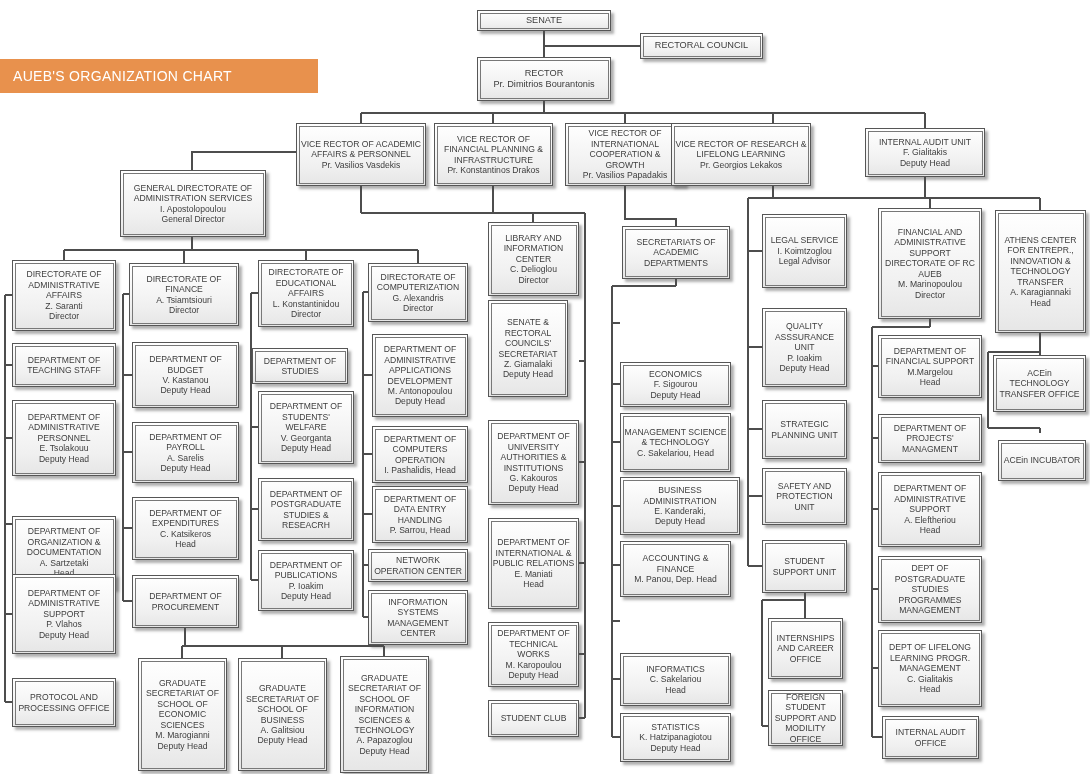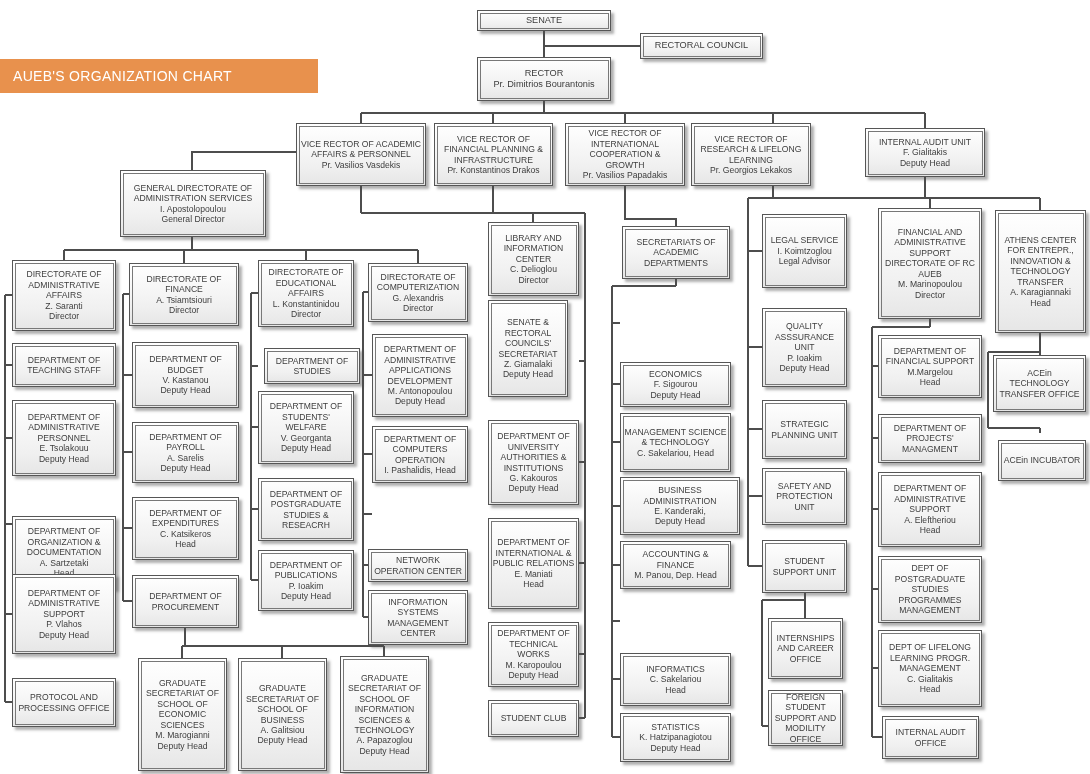--- a/index.html
+++ b/index.html
@@ -62,21 +62,21 @@
   <div class="box lg" style="left:640px;top:33px;width:123px;height:26px">RECTORAL COUNCIL</div>
   <div class="box lg" style="left:477px;top:57px;width:134px;height:44px">RECTOR
 Pr. Dimitrios Bourantonis</div>
 
   <div class="box" style="left:296px;top:123px;width:130px;height:63px">VICE RECTOR OF ACADEMIC AFFAIRS &amp; PERSONNEL
 Pr. Vasilios Vasdekis</div>
   <div class="box" style="left:434px;top:123px;width:119px;height:63px">VICE RECTOR OF FINANCIAL PLANNING &amp; INFRASTRUCTURE
 Pr. Konstantinos Drakos</div>
   <div class="box" style="left:565px;top:123px;width:120px;height:63px">VICE RECTOR OF INTERNATIONAL COOPERATION &amp; GROWTH
 Pr. Vasilios Papadakis</div>
-  <div class="box" style="left:691px;top:123px;width:120px;height:63px">VICE RECTOR OF RESEARCH &amp; LIFELONG LEARNING
+  <div class="box" style="left:671px;top:123px;width:140px;height:63px">VICE RECTOR OF RESEARCH &amp; LIFELONG LEARNING
 Pr. Georgios Lekakos</div>
   <div class="box" style="left:865px;top:128px;width:120px;height:49px">INTERNAL AUDIT UNIT
 F. Gialitakis
 Deputy Head</div>
   <div class="box" style="left:120px;top:170px;width:146px;height:67px">GENERAL DIRECTORATE OF ADMINISTRATION SERVICES
 I. Apostolopoulou
 General Director</div>
 
   <div class="box" style="left:12px;top:260px;width:104px;height:71px">DIRECTORATE OF ADMINISTRATIVE AFFAIRS
 Z. Saranti
@@ -103,37 +103,39 @@
 A. Sarelis
 Deputy Head</div>
   <div class="box" style="left:132px;top:497px;width:107px;height:63px">DEPARTMENT OF EXPENDITURES
 C. Katsikeros
 Head</div>
   <div class="box" style="left:132px;top:575px;width:107px;height:53px">DEPARTMENT OF PROCUREMENT</div>
 
   <div class="box" style="left:258px;top:260px;width:96px;height:67px">DIRECTORATE OF EDUCATIONAL AFFAIRS
 L. Konstantinidou
 Director</div>
-  <div class="box" style="left:264px;top:348px;width:96px;height:36px">DEPARTMENT OF STUDIES</div>
+  <div class="box" style="left:252px;top:348px;width:96px;height:36px">DEPARTMENT OF STUDIES</div>
   <div class="box" style="left:258px;top:391px;width:96px;height:73px">DEPARTMENT OF STUDENTS' WELFARE
 V. Georganta
 Deputy Head</div>
   <div class="box" style="left:258px;top:478px;width:96px;height:63px">DEPARTMENT OF POSTGRADUATE STUDIES &amp; RESEACRH</div>
   <div class="box" style="left:258px;top:550px;width:96px;height:61px">DEPARTMENT OF PUBLICATIONS
 P. Ioakim
 Deputy Head</div>
 
   <div class="box" style="left:368px;top:263px;width:100px;height:59px">DIRECTORATE OF COMPUTERIZATION
 G. Alexandris
 Director</div>
   <div class="box" style="left:372px;top:334px;width:96px;height:83px">DEPARTMENT OF ADMINISTRATIVE APPLICATIONS DEVELOPMENT
 M. Antonopoulou
 Deputy Head</div>
   <div class="box" style="left:372px;top:426px;width:96px;height:57px">DEPARTMENT OF COMPUTERS OPERATION
 I. Pashalidis, Head</div>
+  <div class="box" style="left:372px;top:486px;width:96px;height:57px">DEPARTMENT OF DATA ENTRY HANDLING
+P. Sarrou, Head</div>
   <div class="box" style="left:368px;top:549px;width:100px;height:33px">NETWORK OPERATION CENTER</div>
   <div class="box" style="left:368px;top:590px;width:100px;height:55px">INFORMATION SYSTEMS MANAGEMENT CENTER</div>
 
   <div class="box" style="left:138px;top:658px;width:89px;height:113px">GRADUATE SECRETARIAT OF SCHOOL OF ECONOMIC SCIENCES
 M. Marogianni
 Deputy Head</div>
   <div class="box" style="left:238px;top:658px;width:89px;height:113px">GRADUATE SECRETARIAT OF SCHOOL OF BUSINESS
 A. Galitsiou
 Deputy Head</div>
   <div class="box" style="left:340px;top:656px;width:89px;height:117px">GRADUATE SECRETARIAT OF SCHOOL OF INFORMATION SCIENCES &amp; TECHNOLOGY
@@ -159,21 +161,21 @@
 
   <div class="box" style="left:622px;top:226px;width:108px;height:53px">SECRETARIATS OF ACADEMIC DEPARTMENTS</div>
   <div class="box" style="left:620px;top:362px;width:111px;height:45px">ECONOMICS
 F. Sigourou
 Deputy Head</div>
   <div class="box" style="left:620px;top:413px;width:111px;height:59px">MANAGEMENT SCIENCE &amp; TECHNOLOGY
 C. Sakelariou, Head</div>
   <div class="box" style="left:620px;top:477px;width:120px;height:58px">BUSINESS ADMINISTRATION
 E. Kanderaki,
 Deputy Head</div>
-  <div class="box" style="left:620px;top:541px;width:111px;height:48px">ACCOUNTING &amp; FINANCE
+  <div class="box" style="left:620px;top:541px;width:111px;height:56px">ACCOUNTING &amp; FINANCE
 M. Panou, Dep. Head</div>
   <div class="box" style="left:620px;top:653px;width:111px;height:53px">INFORMATICS
 C. Sakelariou
 Head</div>
   <div class="box" style="left:620px;top:713px;width:111px;height:49px">STATISTICS
 K. Hatzipanagiotou
 Deputy Head</div>
 
   <div class="box" style="left:762px;top:214px;width:85px;height:74px">LEGAL SERVICE
 I. Koimtzoglou

